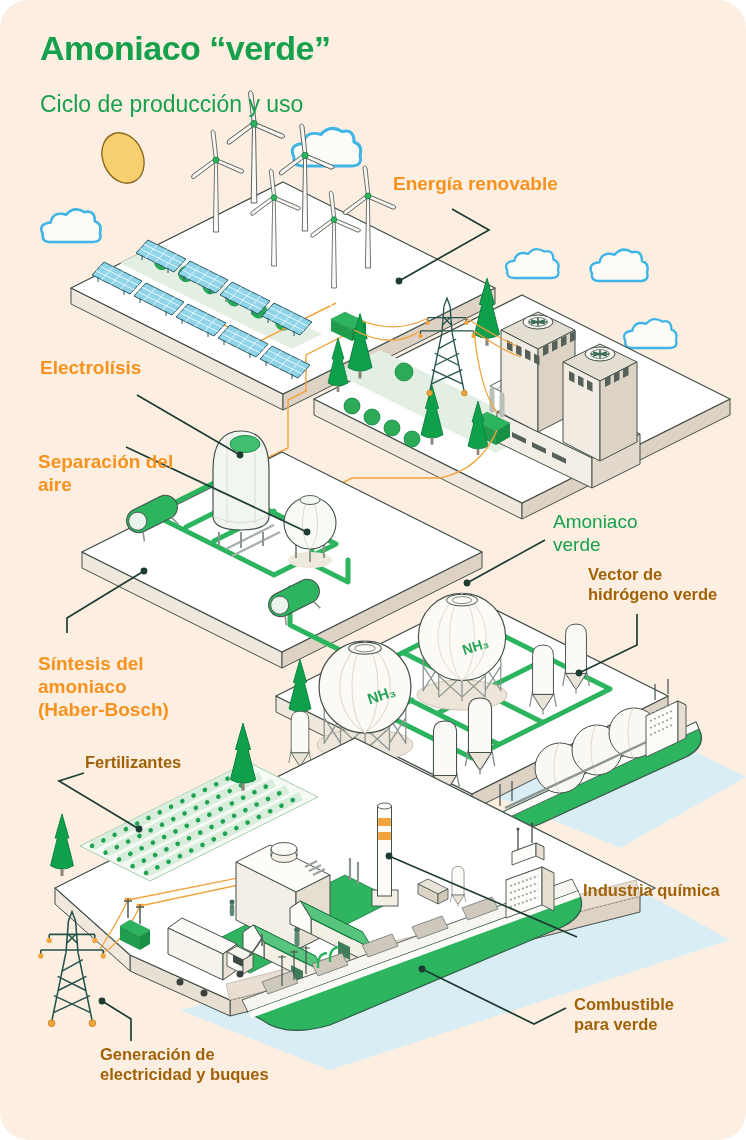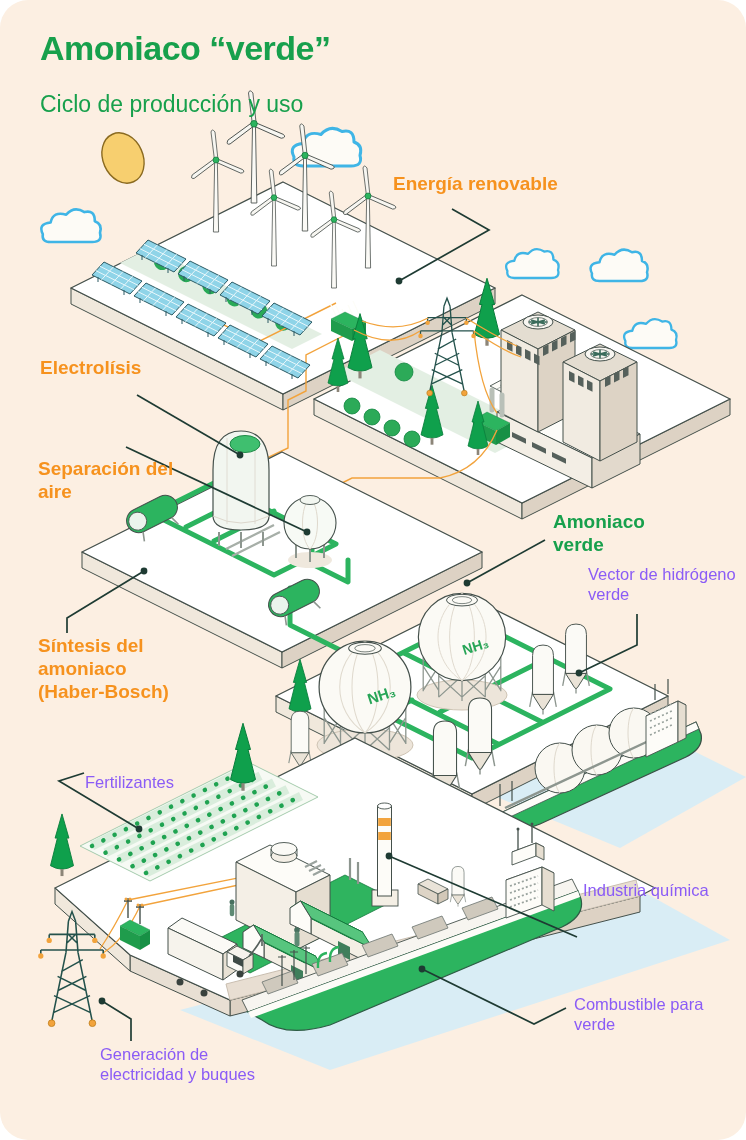--- a/index.html
+++ b/index.html
@@ -4,22 +4,22 @@
 <style>
   html,body{margin:0;padding:0;background:#ffffff;}
   body{font-family:"Liberation Sans",sans-serif;}
   .card{position:relative;width:746px;height:1140px;background:#FCEFE2;border-radius:28px;overflow:hidden;margin:0;}
   .art{position:absolute;left:0;top:0;}
   .hdr{position:absolute;left:40px;top:30px;z-index:5;}
   .title{font-size:34px;font-weight:700;color:#17A04C;letter-spacing:-0.5px;line-height:1.1;}
   .subtitle{font-size:23px;font-weight:400;color:#17A04C;margin-top:24px;}
   .lbl{position:absolute;z-index:6;line-height:1.22;}
   .lbl-orange{color:#F6921E;font-weight:700;font-size:19px;}
-  .lbl-green{color:#17A04C;font-weight:700;font-size:19px;}
-  .lbl-gray{color:#8b5cf6;font-weight:400;font-size:16.5px;}
+  .lbl-green{color:#17A04C;font-weight:400;font-size:19px;}
+  .lbl-gray{color:#a16207;font-weight:700;font-size:16.5px;}
 </style>
 </head>
 <body>
 
 <div class="card">
 
   <svg class="art" width="746" height="1140" viewBox="0 0 746 1140">
     <defs>
       <g id="cloud">
           <path d="M2,0 Q-5,0 -4,-6 Q-8,-14 2,-15 Q4,-24 14,-21 Q20,-28 28,-23 Q36,-25 36,-16 Q42,-14 40,-7 Q42,0 34,0 Z" fill="#FDFBF6" stroke="#3FB5E6" stroke-width="2" stroke-linejoin="round"></path>
@@ -407,22 +407,22 @@
     </g>
   </svg>
 
   <div class="hdr">
     <div class="title">Amoniaco “verde”</div>
     <div class="subtitle">Ciclo de producción y uso</div>
   </div>
 
   <div class="lbl lbl-orange" style="left:393px;top:172px;white-space:nowrap;">Energía renovable</div>
   <div class="lbl lbl-orange" style="left:40px;top:356px;white-space:nowrap;">Electrolísis</div>
-  <div class="lbl lbl-orange" style="left:38px;top:450px;width:140px;margin-top:7px;">Separación del aire</div>
-  <div class="lbl lbl-orange" style="left:38px;top:634px;width:150px;">Síntesis del amoniaco (Haber-Bosch)</div>
+  <div class="lbl lbl-orange" style="left:38px;top:450px;width:140px;">Separación del aire</div>
+  <div class="lbl lbl-orange" style="left:38px;top:652px;width:150px;">Síntesis del amoniaco (Haber-Bosch)</div>
   <div class="lbl lbl-green" style="left:553px;top:510px;width:120px;">Amoniaco verde</div>
   <div class="lbl lbl-gray" style="left:588px;top:564px;width:155px;">Vector de hidrógeno verde</div>
-  <div class="lbl lbl-gray" style="left:85px;top:772px;white-space:nowrap;">Fertilizantes</div>
+  <div class="lbl lbl-gray" style="left:85px;top:752px;white-space:nowrap;">Fertilizantes</div>
   <div class="lbl lbl-gray" style="left:583px;top:880px;white-space:nowrap;">Industria química</div>
   <div class="lbl lbl-gray" style="left:574px;top:994px;width:135px;">Combustible para verde</div>
   <div class="lbl lbl-gray" style="left:100px;top:1044px;width:175px;">Generación de electricidad y buques</div>
 
 </div>
 
 </body></html>

